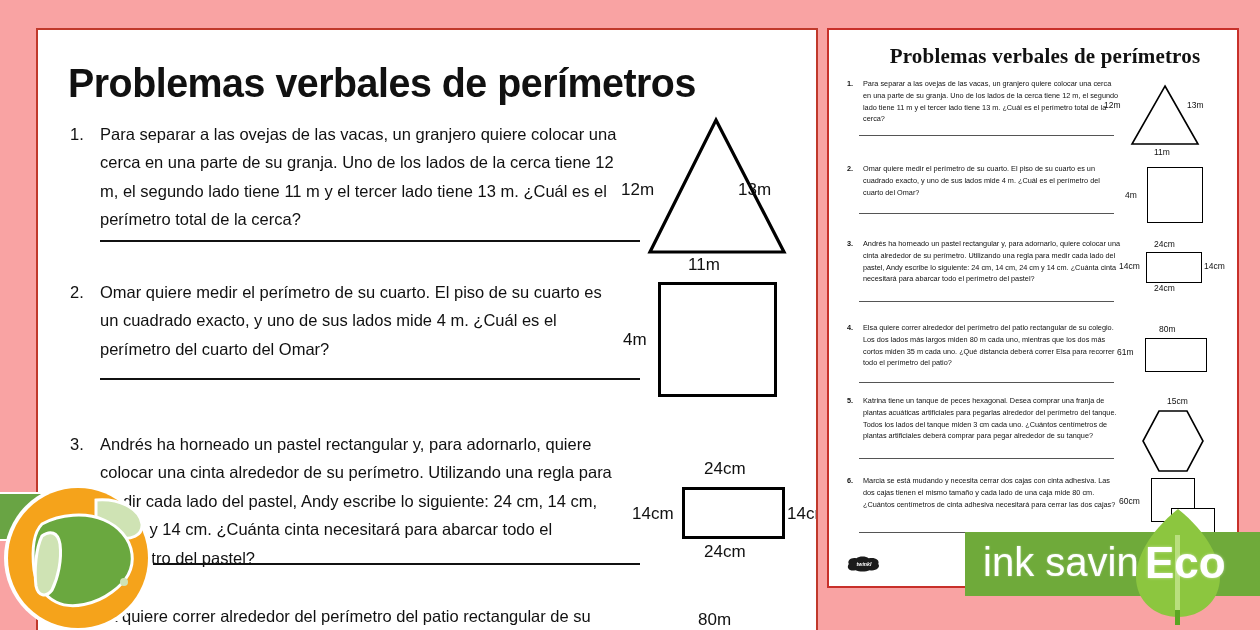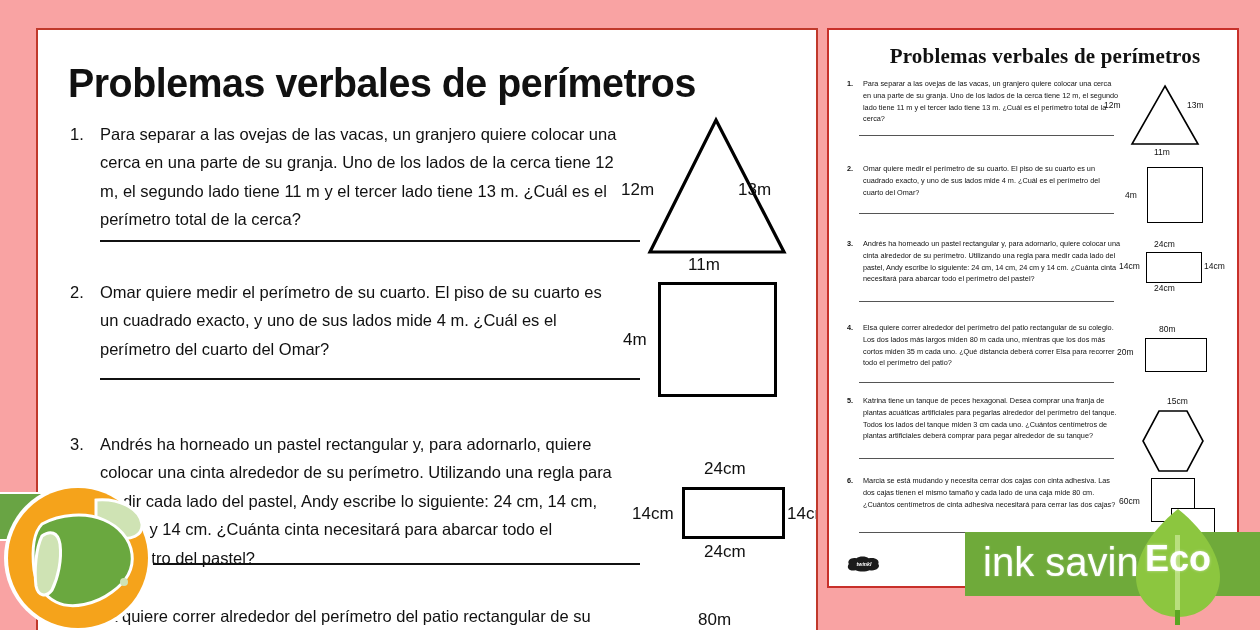--- a/index.html
+++ b/index.html
@@ -84,21 +84,21 @@
     font-size:40px;color:#ffffff;
     font-family:"Liberation Sans", sans-serif;
     text-shadow:0 0 2px rgba(255,255,255,.45);
     letter-spacing:0px;
   }
   .leaf{
     position:absolute;left:1128px;top:505px;width:100px;height:120px;
   }
   .eco-word{
     position:absolute;left:1145px;top:538px;
-    font-size:36px;font-weight:bold;color:#ffffff;
+    font-size:44px;font-weight:bold;color:#ffffff;
     font-family:"Liberation Sans", sans-serif;
     text-shadow:0 0 3px rgba(255,255,255,.5);
   }
 </style>
 </head>
 <body>
 
 <div class="stage">
 
   <div class="main-page">
@@ -185,21 +185,21 @@
     <div class="t-lbl" style="left:375px;top:231px;">14cm</div>
     <div class="t-lbl" style="left:325px;top:253px;">24cm</div>
 
     <div class="tq" style="left:18px;top:292px;">
       <div class="num">4.</div>
       <div class="txt">Elsa quiere correr alrededor del perímetro del patio rectangular de su colegio. Los dos lados más largos miden 80 m cada uno, mientras que los dos más cortos miden 35 m cada uno. ¿Qué distancia deberá correr Elsa para recorrer todo el perímetro del patio?</div>
     </div>
     <div class="t-ansline" style="left:30px;top:352px;width:255px;"></div>
     <div class="t-rect" style="left:316px;top:308px;width:62px;height:34px;"></div>
     <div class="t-lbl" style="left:330px;top:294px;">80m</div>
-    <div class="t-lbl" style="left:288px;top:317px;">20m</div>
+    <div class="t-lbl" style="left:288px;top:317px;">61m</div>
 
     <div class="tq" style="left:18px;top:365px;">
       <div class="num">5.</div>
       <div class="txt">Katrina tiene un tanque de peces hexagonal. Desea comprar una franja de plantas acuáticas artificiales para pegarlas alrededor del perímetro del tanque. Todos los lados del tanque miden 3 cm cada uno. ¿Cuántos centímetros de plantas artificiales deberá comprar para pegar alrededor de su tanque?</div>
     </div>
     <div class="t-ansline" style="left:30px;top:428px;width:255px;"></div>
     <svg class="shape" style="left:312px;top:378px;" width="64" height="66" viewBox="0 0 64 66">
       <polygon points="18,3 46,3 62,33 46,63 18,63 2,33" fill="#fff" stroke="#000" stroke-width="1.6"></polygon>
     </svg>
     <div class="t-lbl" style="left:338px;top:366px;">15cm</div>

